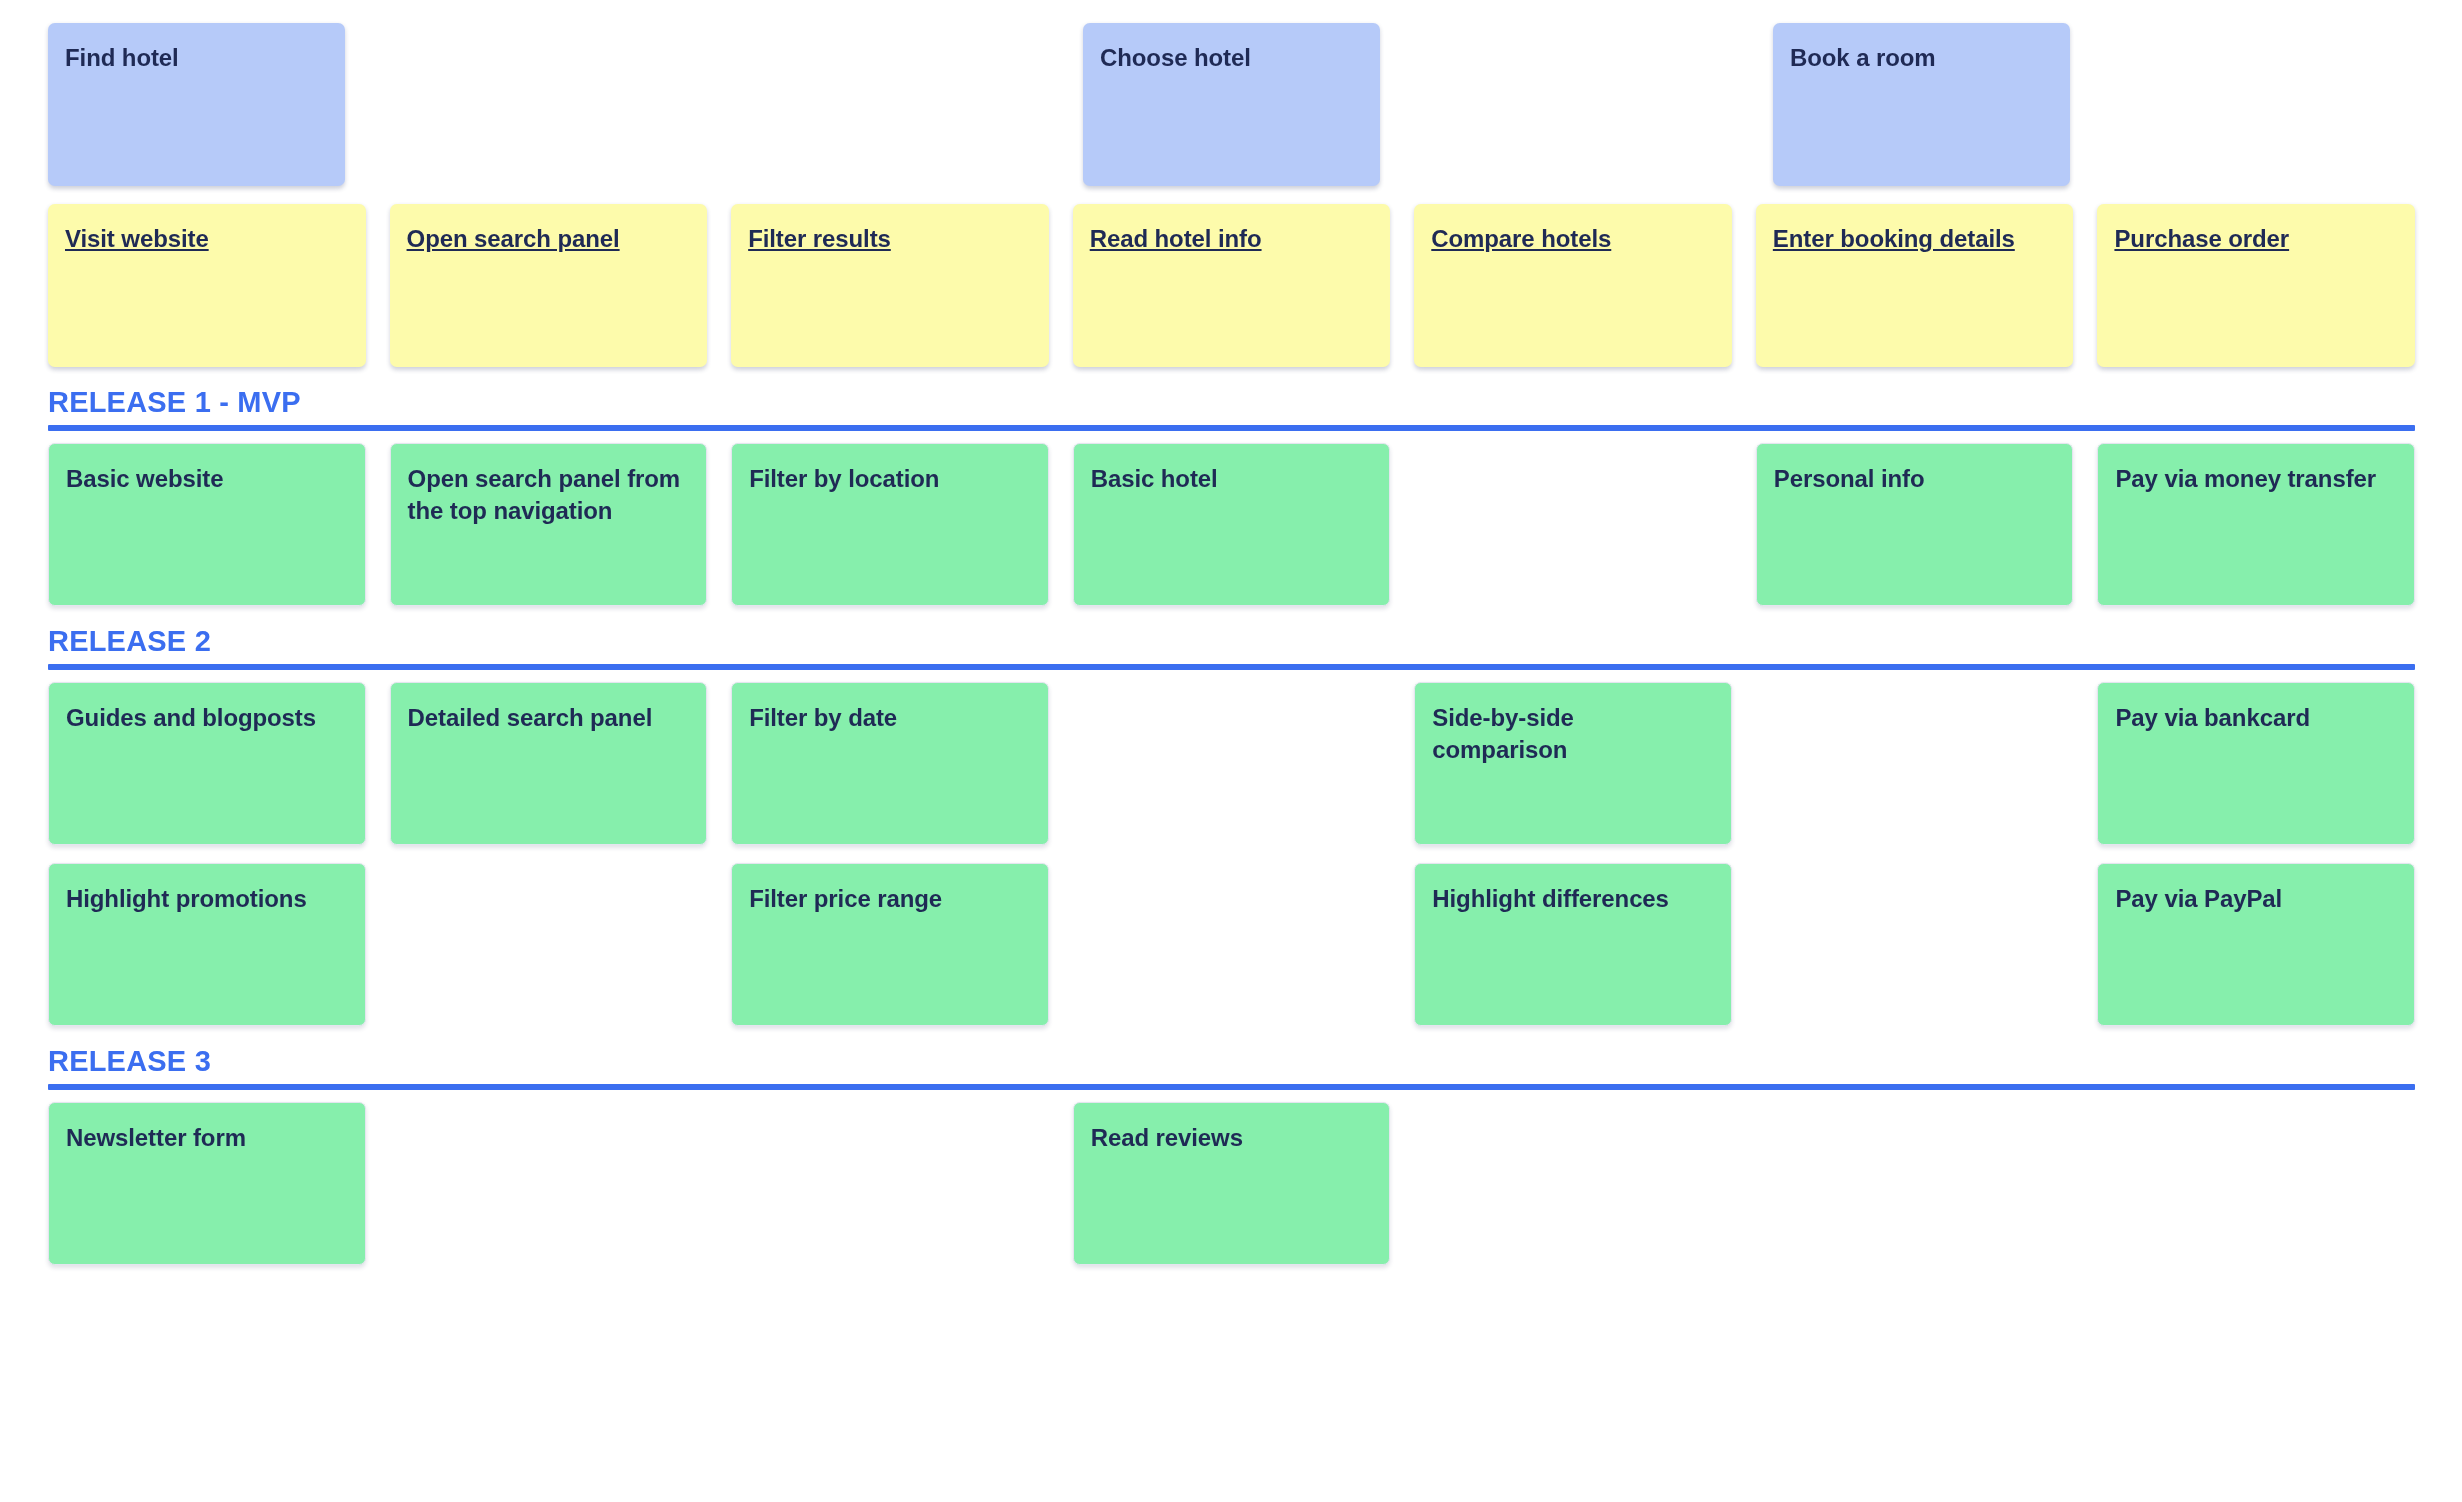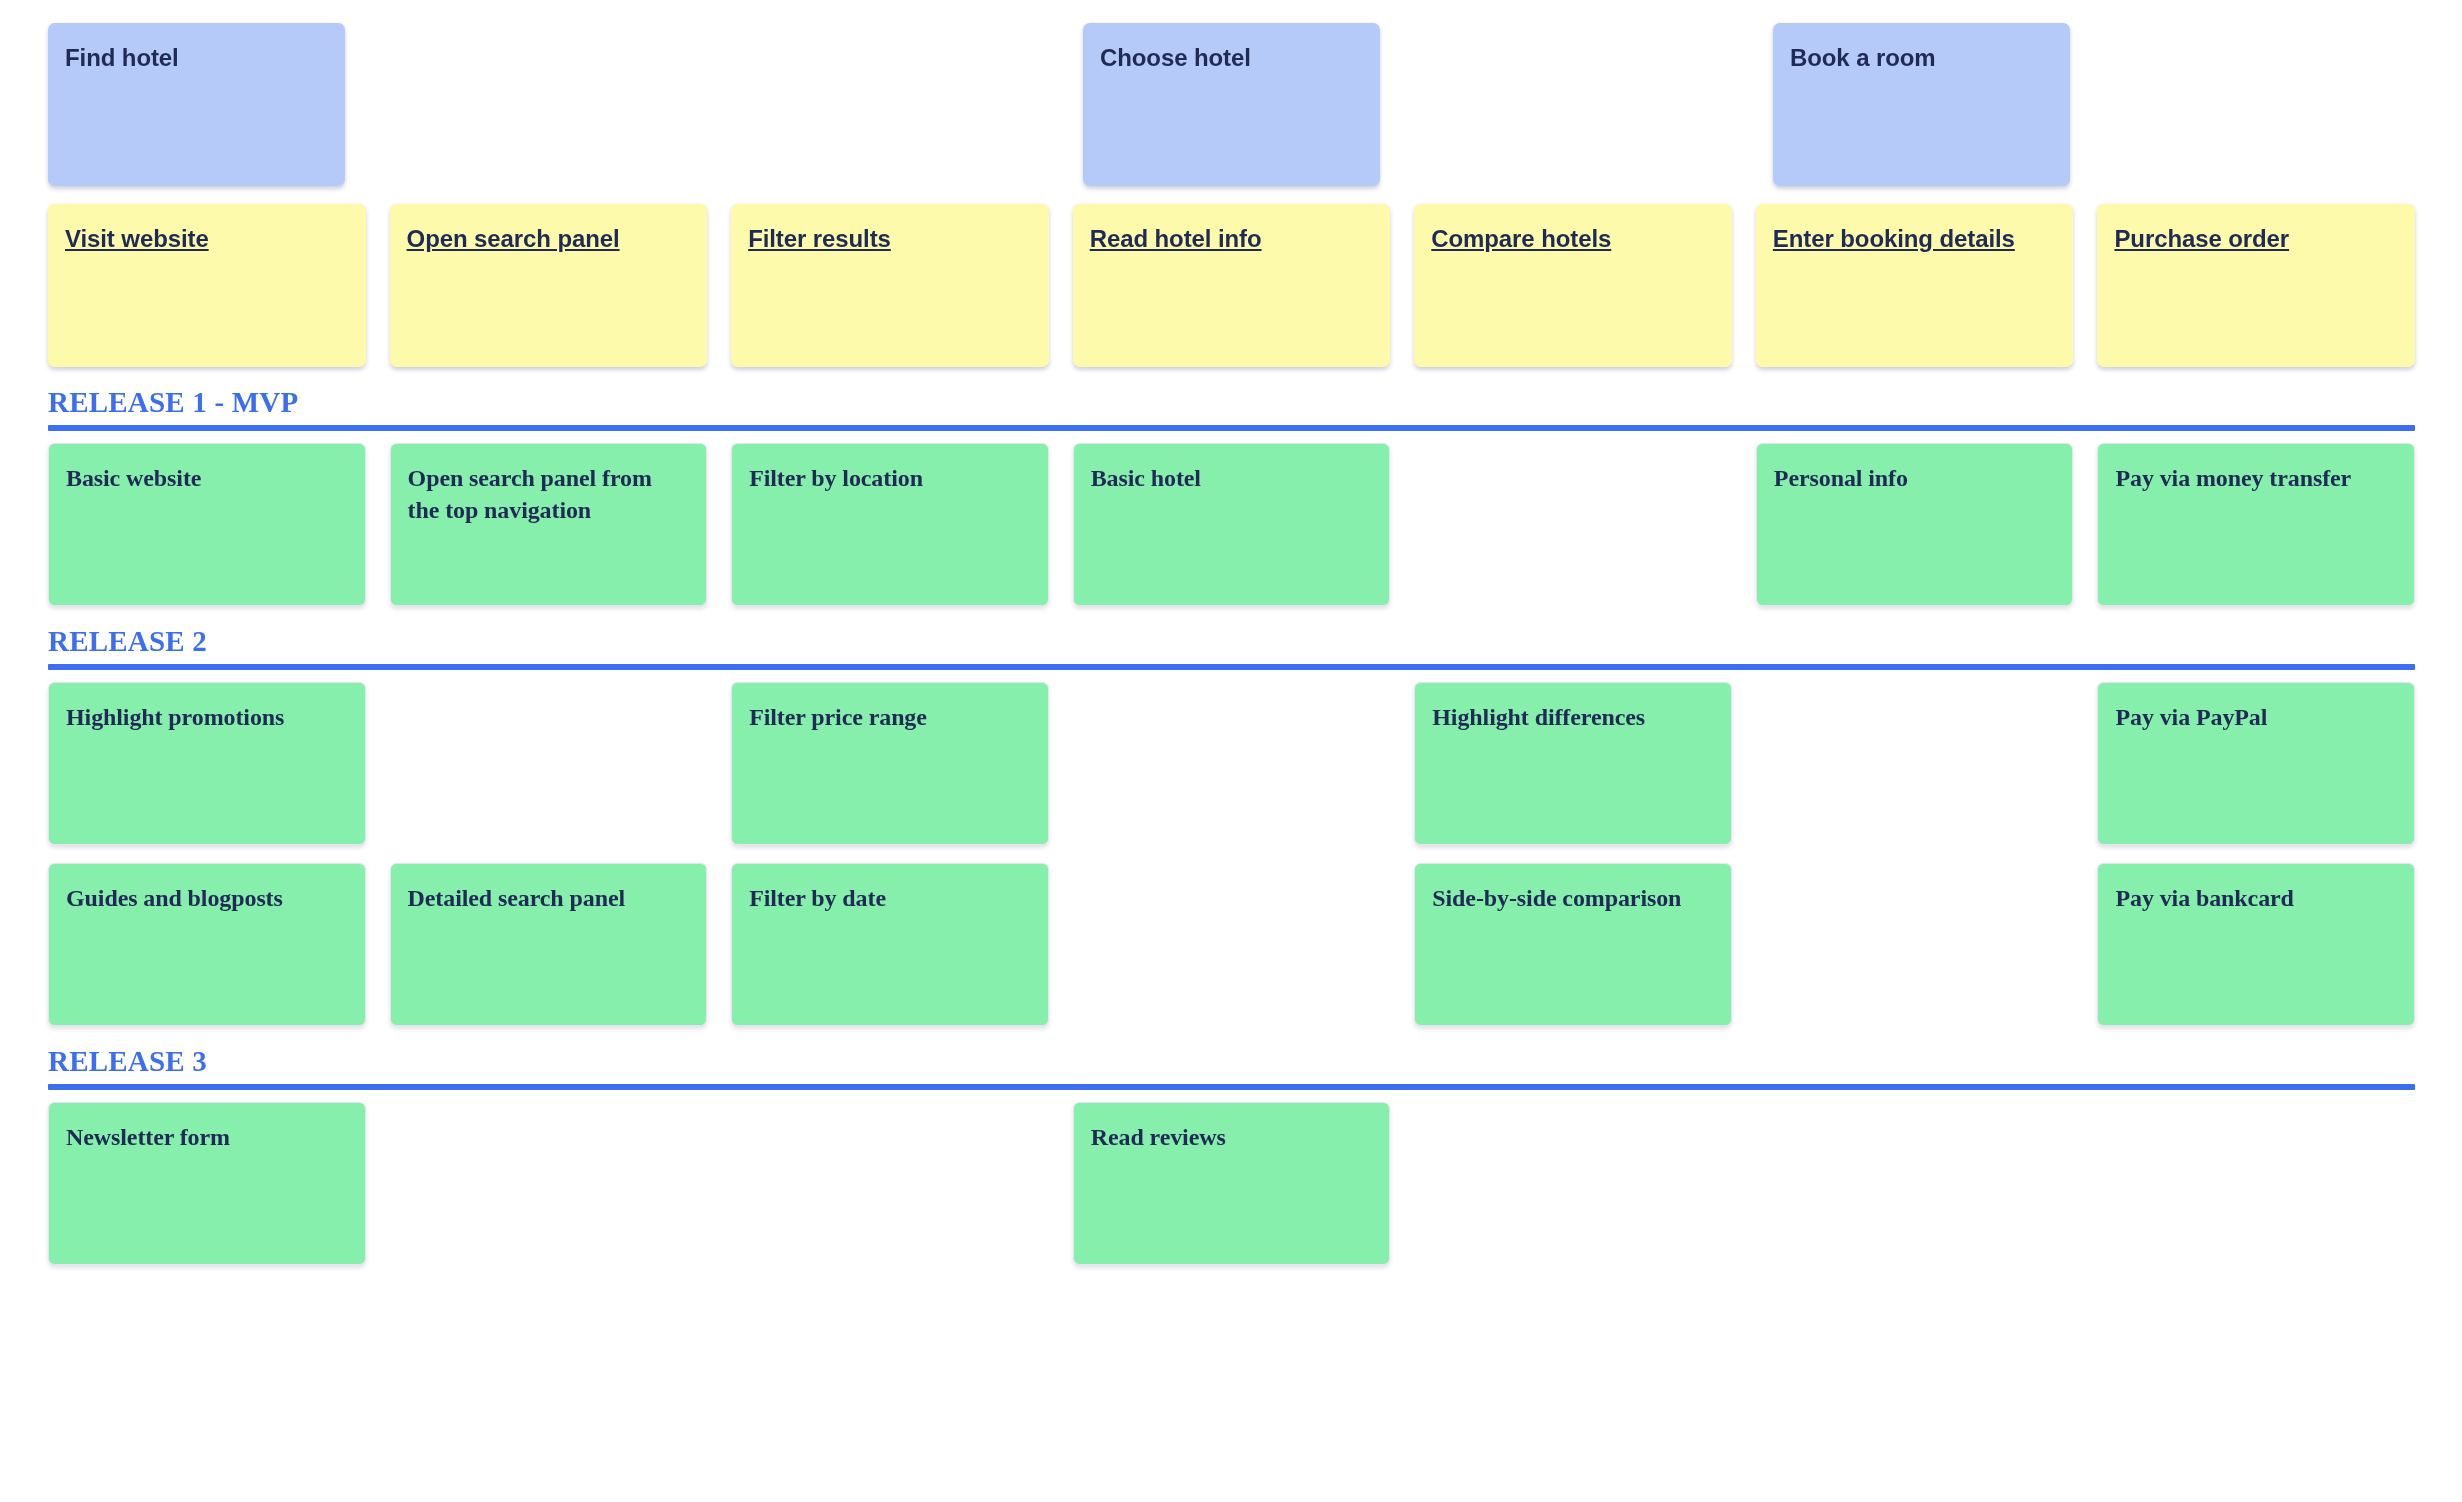--- a/index.html
+++ b/index.html
@@ -68,21 +68,21 @@
     border: 0.9px solid #e3e6ef;
     box-shadow: 0 2.6px 4.3px rgba(40, 50, 90, 0.14);
     min-height: 161px;
   }
 
   
   .row-activities { margin-top: 23px; gap: 48px; }
   .row-steps { margin-top: 18px; }
 
   
-  .release-section { margin-top: 20.5px; font-family: Liberation Serif, serif; }
+  .release-section { margin-top: 20.5px; }
   .release-header {
     font-size: 29px;
     font-weight: 700;
     letter-spacing: 0.2px;
     color: #3b6ef0;
     line-height: 1;
     padding-bottom: 8.6px;
   }
   .release-divider {
     height: 6px;
@@ -132,36 +132,36 @@
         <div class="card story">Pay via money transfer</div>
       </div>
     </div>
   </div>
 
   <div class="release-section">
     <div class="release-header">RELEASE 2</div>
     <div class="release-divider"></div>
     <div class="release-rows">
       <div class="grid-row">
+        <div class="card story">Guides and blogposts</div>
+        <div class="card story">Detailed search panel</div>
+        <div class="card story">Filter by date</div>
+        <div class="card empty"></div>
+        <div class="card story">Side-by-side comparison</div>
+        <div class="card empty"></div>
+        <div class="card story">Pay via bankcard</div>
+      </div>
+      <div class="grid-row">
         <div class="card story">Highlight promotions</div>
         <div class="card empty"></div>
         <div class="card story">Filter price range</div>
         <div class="card empty"></div>
         <div class="card story">Highlight differences</div>
         <div class="card empty"></div>
         <div class="card story">Pay via PayPal</div>
-      </div>
-      <div class="grid-row">
-        <div class="card story">Guides and blogposts</div>
-        <div class="card story">Detailed search panel</div>
-        <div class="card story">Filter by date</div>
-        <div class="card empty"></div>
-        <div class="card story">Side-by-side comparison</div>
-        <div class="card empty"></div>
-        <div class="card story">Pay via bankcard</div>
       </div>
     </div>
   </div>
 
   <div class="release-section">
     <div class="release-header">RELEASE 3</div>
     <div class="release-divider"></div>
     <div class="release-rows">
       <div class="grid-row">
         <div class="card story">Newsletter form</div>

